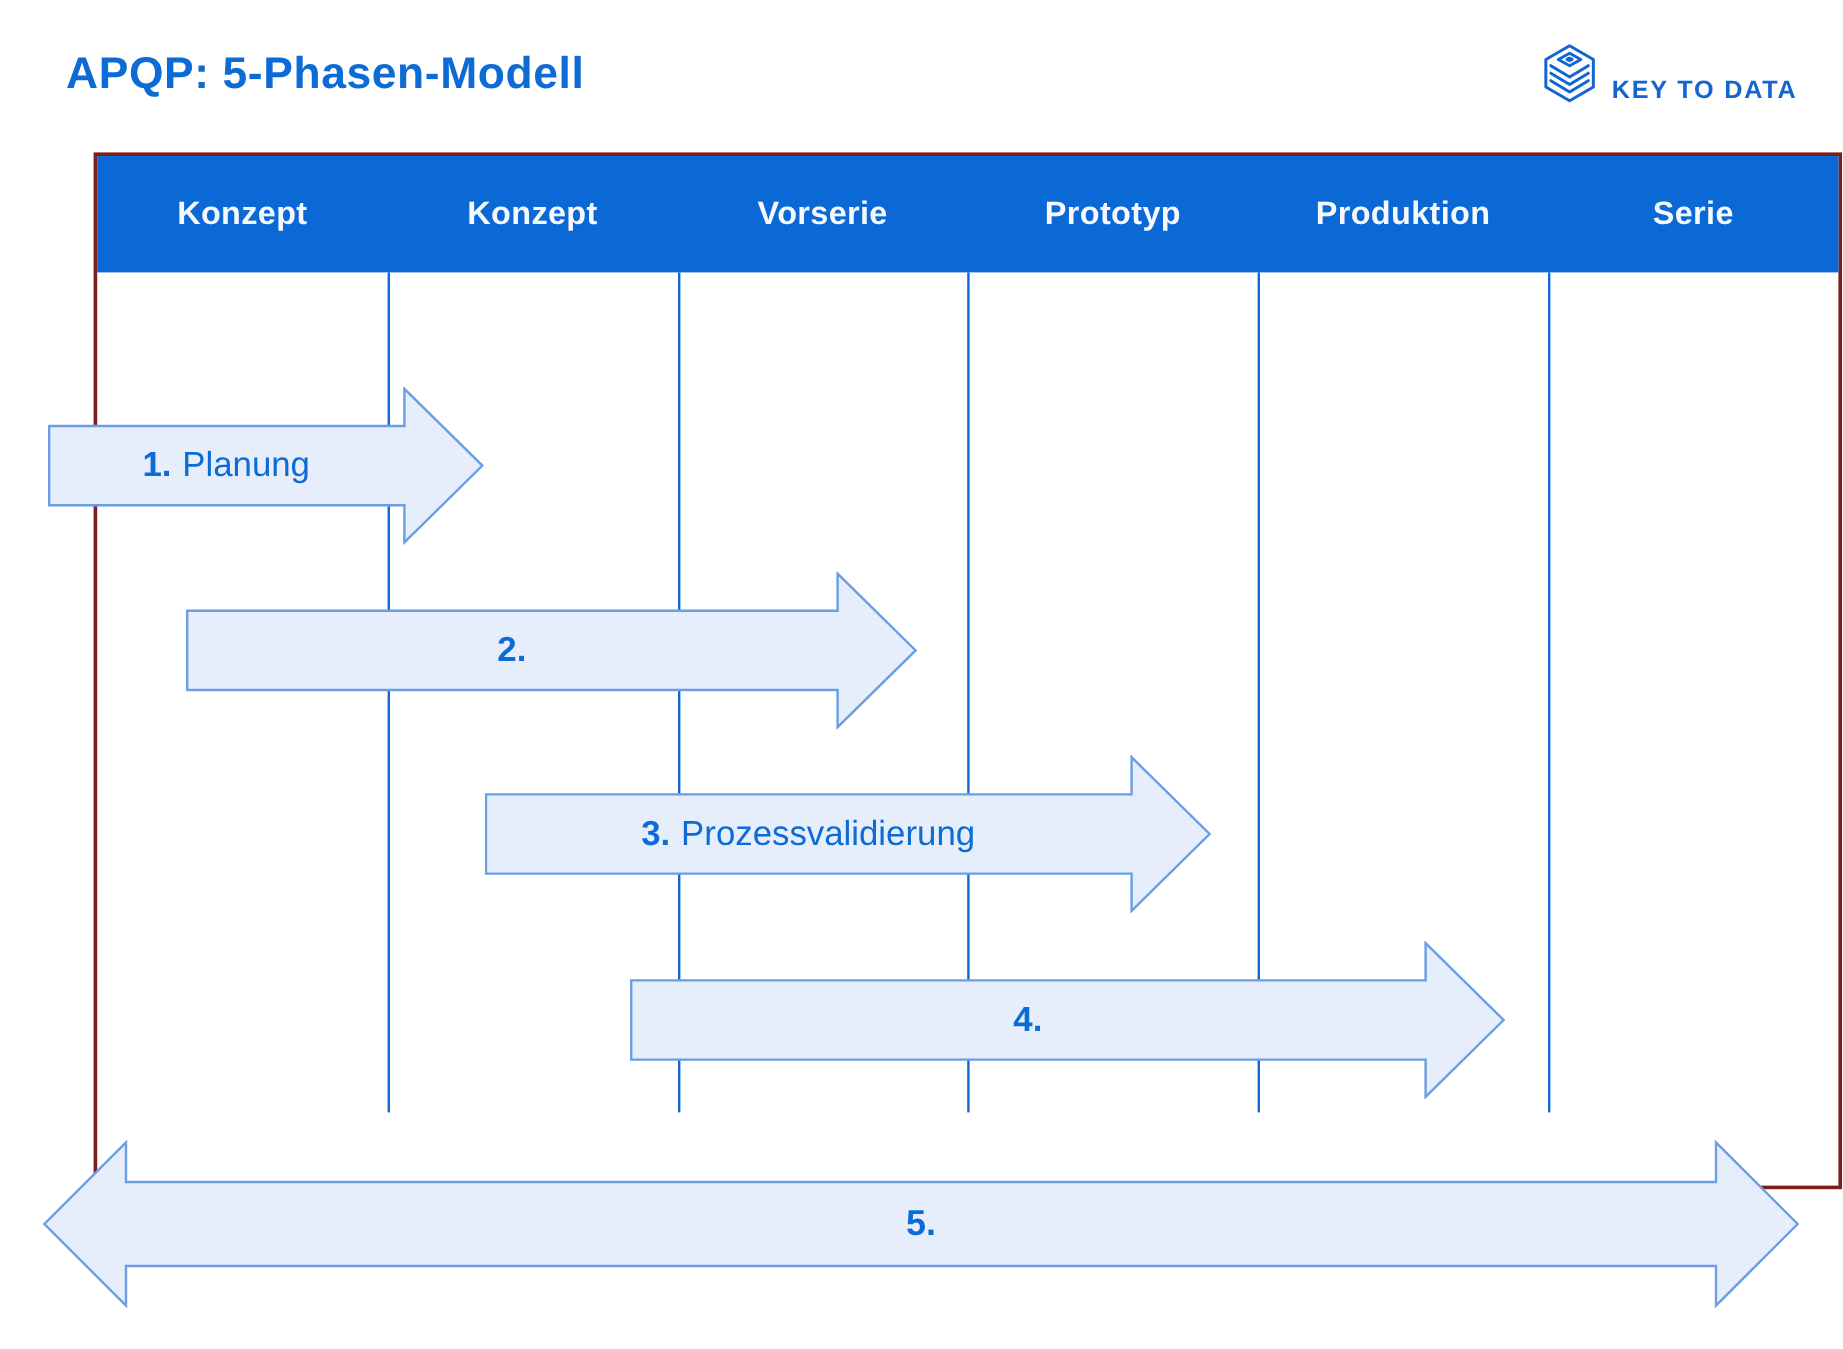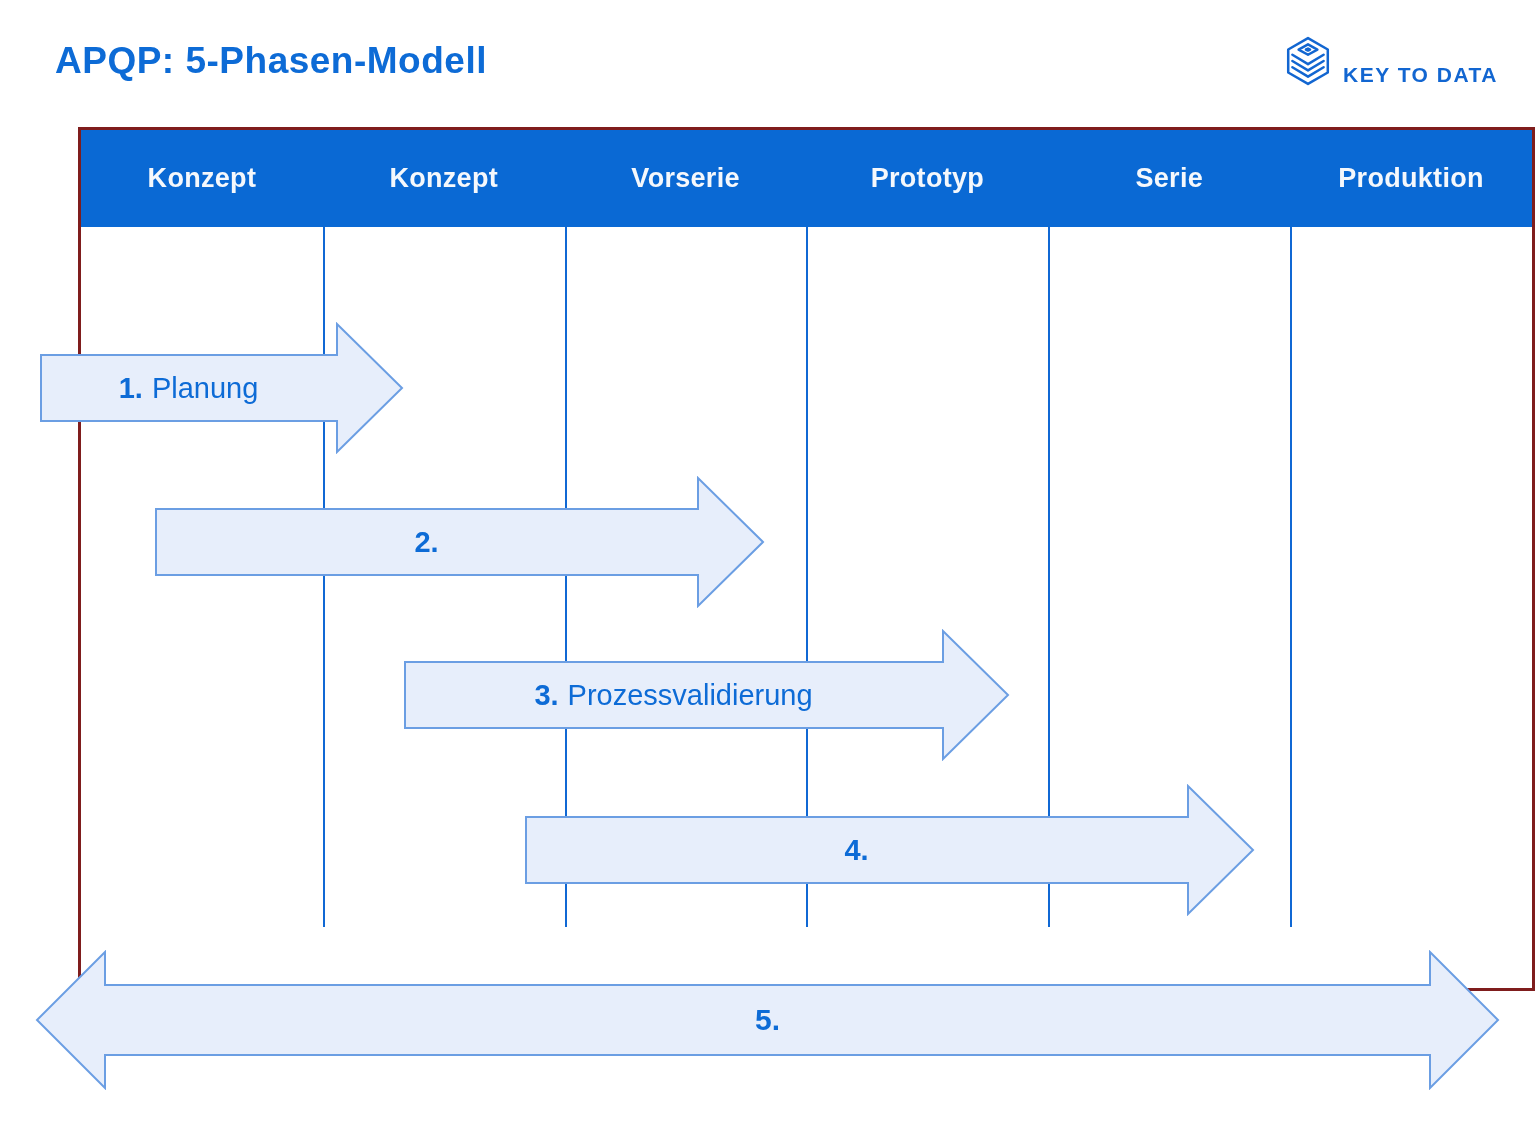--- a/index.html
+++ b/index.html
@@ -126,22 +126,22 @@
     </span>
     <span class="logo-text">KEY TO DATA</span>
   </div>
 
   <div class="phase-table">
     <div class="phase-table-header">
       <div class="col-head">Konzept</div>
       <div class="col-head">Konzept</div>
       <div class="col-head">Vorserie</div>
       <div class="col-head">Prototyp</div>
+      <div class="col-head">Produktion</div>
       <div class="col-head">Serie</div>
-      <div class="col-head">Produktion</div>
     </div>
     <div class="phase-table-body">
       <div class="col-cell"></div>
       <div class="col-cell"></div>
       <div class="col-cell"></div>
       <div class="col-cell"></div>
       <div class="col-cell"></div>
       <div class="col-cell"></div>
     </div>
   </div>

